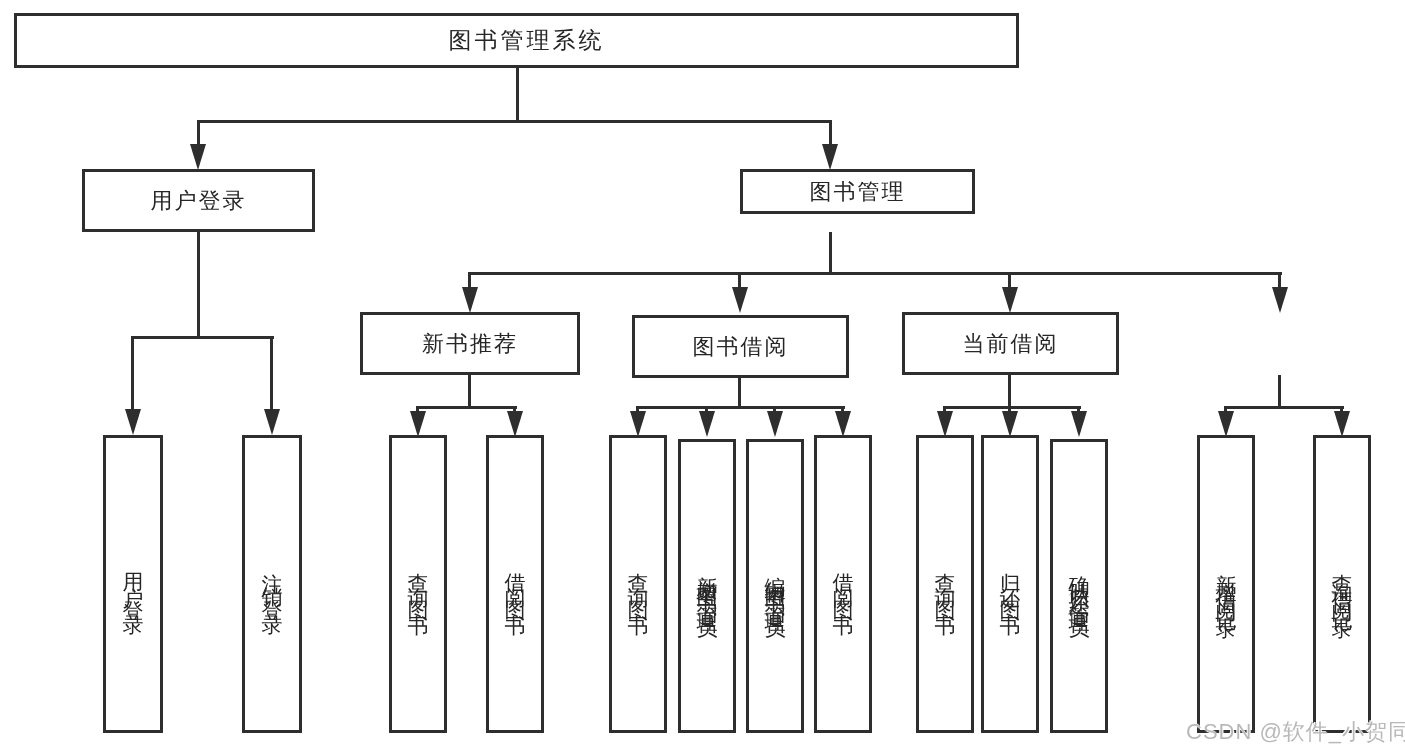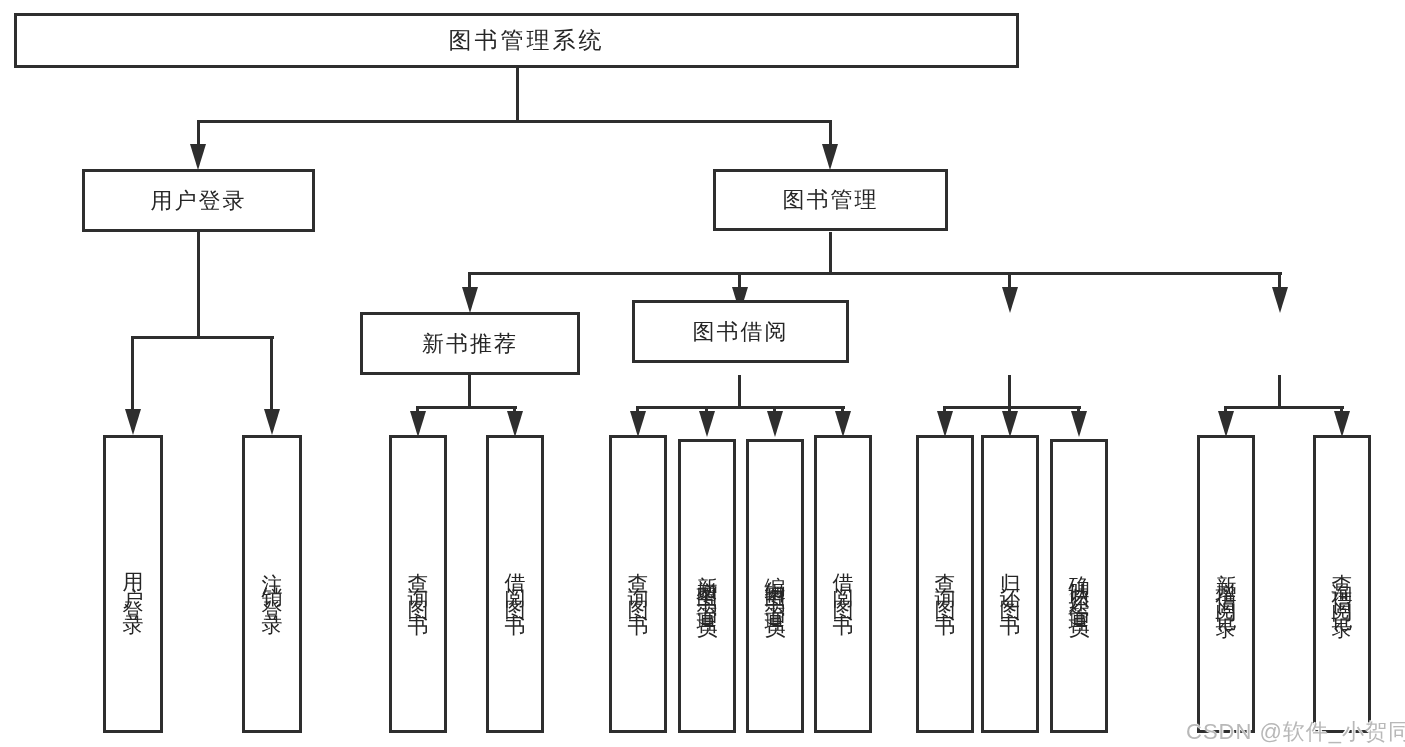--- a/index.html
+++ b/index.html
@@ -81,42 +81,43 @@
   <div class="box title" style="left:14px; top:13px; width:1005px; height:55px;padding-left:20px;">图书管理系统</div>
 
   <div class="vl" style="left:516px; top:68px; height:52px;"></div>
   <div class="hl" style="left:197px; top:120px; width:635px;"></div>
   <div class="vl" style="left:197px; top:120px; height:28px;"></div>
   <div class="vl" style="left:829px; top:120px; height:28px;"></div>
   <div class="ar" style="left:190px; top:144px;"></div>
   <div class="ar" style="left:822px; top:144px;"></div>
 
   <div class="box" style="left:82px; top:169px; width:233px; height:63px;">用户登录</div>
-  <div class="box" style="left:713px; top:169px; width:235px; height:62px;">图书管理</div>
+  <div class="box" style="left:740px; top:169px; width:235px; height:45px;">图书管理</div>
 
   <div class="vl" style="left:197px; top:232px; height:106px;"></div>
   <div class="hl" style="left:131px; top:336px; width:143px;"></div>
   <div class="vl" style="left:131px; top:336px; height:75px;"></div>
   <div class="vl" style="left:270px; top:336px; height:75px;"></div>
   <div class="ar" style="left:125px; top:409px;"></div>
   <div class="ar" style="left:264px; top:409px;"></div>
 
   <div class="vl" style="left:829px; top:232px; height:42px;"></div>
   <div class="hl" style="left:468px; top:272px; width:814px;"></div>
   <div class="vl" style="left:468px; top:272px; height:17px;"></div>
   <div class="vl" style="left:738px; top:272px; height:17px;"></div>
   <div class="vl" style="left:1008px; top:272px; height:17px;"></div>
   <div class="vl" style="left:1278px; top:272px; height:17px;"></div>
   <div class="ar" style="left:462px; top:287px;"></div>
   <div class="ar" style="left:732px; top:287px;"></div>
   <div class="ar" style="left:1002px; top:287px;"></div>
   <div class="ar" style="left:1272px; top:287px;"></div>
 
   <div class="box" style="left:360px; top:312px; width:220px; height:63px;">新书推荐</div>
-  <div class="box" style="left:632px; top:300px; width:217px; height:63px;">图书借阅</div>
+  <div class="box" style="left:632px; top:315px; width:217px; height:63px;">图书借阅</div>
+  <div class="box" style="left:902px; top:312px; width:217px; height:63px;">当前借阅</div>
 
   <div class="vl" style="left:468px; top:375px; height:33px;"></div>
   <div class="hl" style="left:416px; top:406px; width:101px;"></div>
   <div class="vl" style="left:416px; top:406px; height:8px;"></div>
   <div class="vl" style="left:513px; top:406px; height:8px;"></div>
   <div class="ar" style="left:410px; top:411px;"></div>
   <div class="ar" style="left:507px; top:411px;"></div>
 
   <div class="vl" style="left:738px; top:375px; height:33px;"></div>
   <div class="hl" style="left:636px; top:406px; width:209px;"></div>

